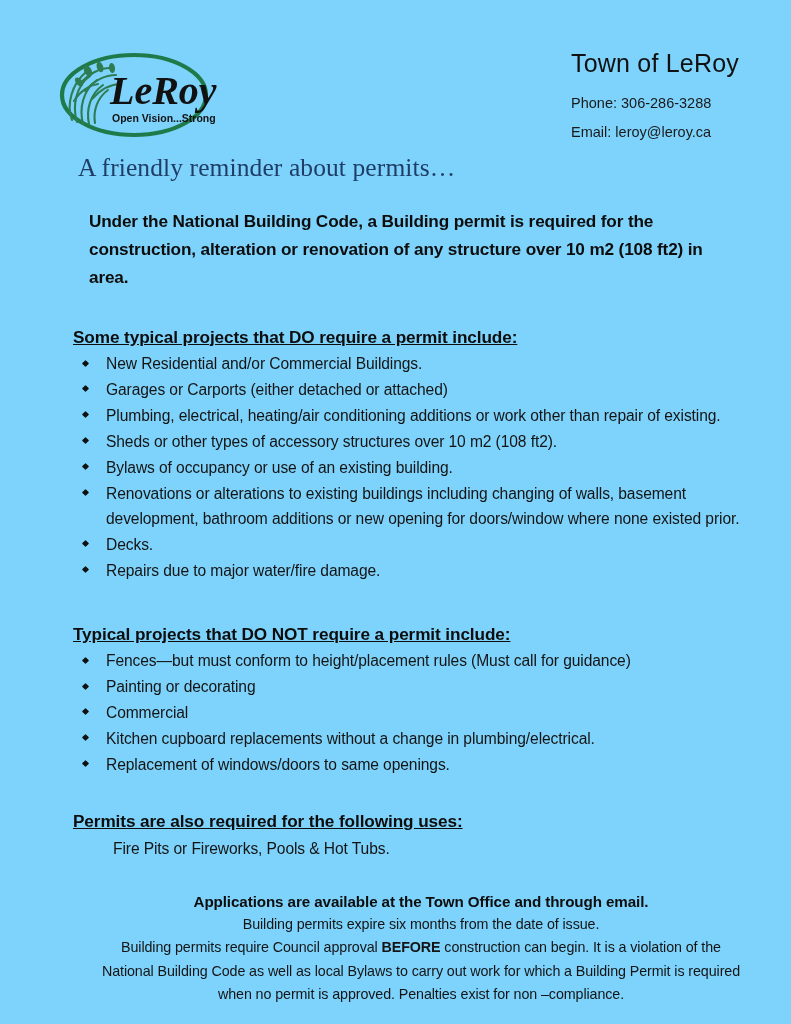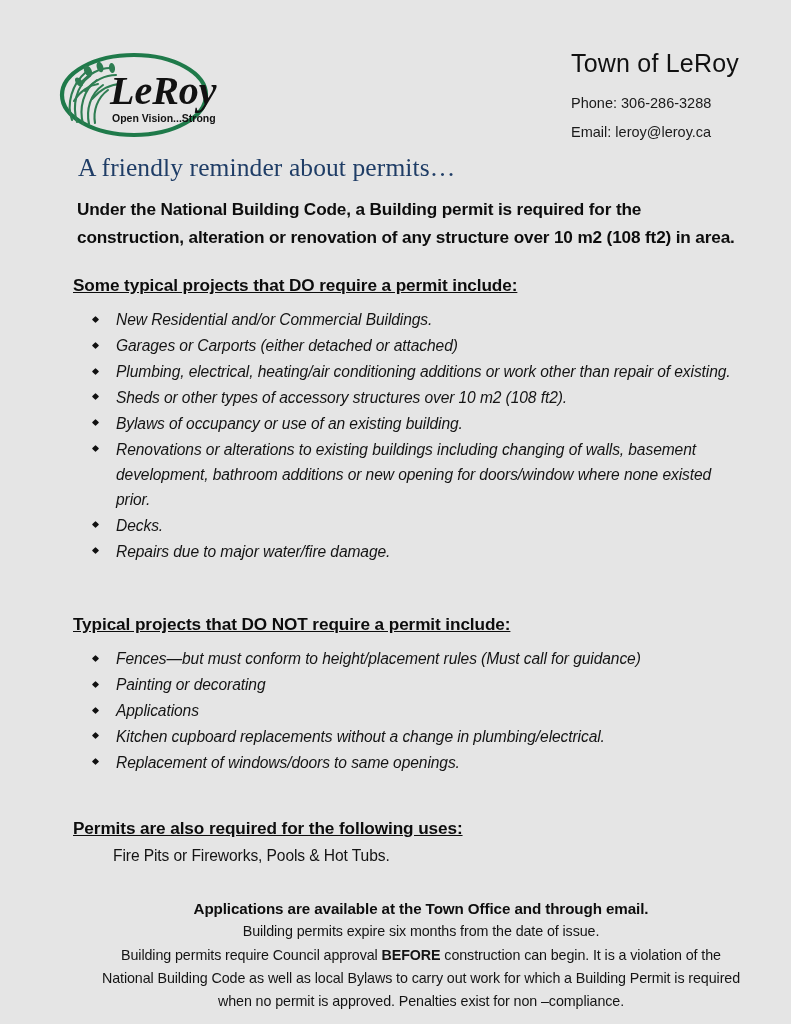--- a/index.html
+++ b/index.html
@@ -13,21 +13,21 @@
     font-family: "Liberation Sans", sans-serif;
     color: #000000;
     position: relative;
     overflow: hidden;
   }
 
   .page {
     position: relative;
     width: 791px;
     height: 1024px;
-    background: #e5e5e5;
+    background: #7dd3fc;
   }
 
   
   .header {
     position: absolute;
     left: 0;
     top: 0;
     width: 791px;
     height: 150px;
   }
@@ -85,38 +85,37 @@
     top: 192px;
     width: 668px;
   }
 
   .lead {
     font-size: 17.2px;
     font-weight: bold;
     line-height: 1.62;
     letter-spacing: -0.15px;
     color: #0d0d0d;
-    margin: 4px;
+    margin: 16px;
   }
 
   .section-head {
     font-size: 17.2px;
     font-weight: bold;
     line-height: 1.55;
     letter-spacing: -0.1px;
     color: #0d0d0d;
     margin: 5px 0 2px 0;
     text-decoration: underline;
   }
 
   ul.bullets {
     list-style: none;
-    margin: 10px;
+    margin: 0;
     padding: 0;
-    font-style: italic;
   }
   ul.bullets li {
     position: relative;
     padding-left: 33px;
     font-size: 15.6px;
     line-height: 1.60;
     letter-spacing: -0.1px;
     color: #141414;
     margin: 0 0 1px 0;
   }
@@ -225,21 +224,21 @@
       <li><span class="dia"></span><span>Decks.</span></li>
       <li><span class="dia"></span><span>Repairs due to major water/fire damage.</span></li>
     </ul>
 
     <div class="gap-lg"></div>
 
     <div class="section-head">Typical projects that DO NOT require a permit include:</div>
     <ul class="bullets">
       <li><span class="dia"></span><span>Fences—but must conform to height/placement rules (Must call for guidance)</span></li>
       <li><span class="dia"></span><span>Painting or decorating</span></li>
-      <li><span class="dia"></span><span>Applications</span></li>
+      <li><span class="dia"></span><span>Commercial</span></li>
       <li><span class="dia"></span><span>Kitchen cupboard replacements without a change in plumbing/electrical.</span></li>
       <li><span class="dia"></span><span>Replacement of  windows/doors  to same openings.</span></li>
     </ul>
 
     <div class="gap-md"></div>
 
     <div class="section-head">Permits are also required for the following uses:</div>
     <div class="subline">Fire Pits or Fireworks, Pools &amp; Hot Tubs.</div>
 
     <div class="footer-block">

